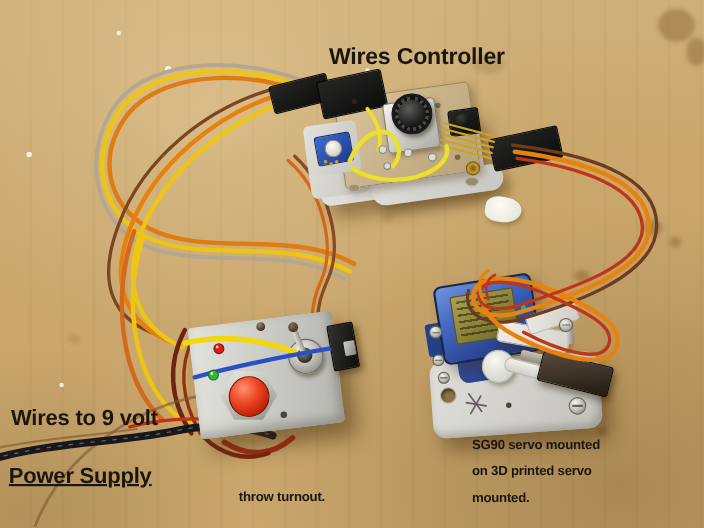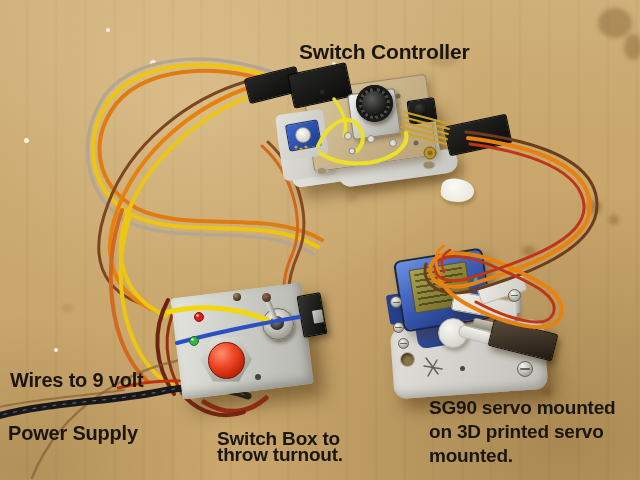--- a/index.html
+++ b/index.html
@@ -19,21 +19,21 @@
 
   
   .stain{position:absolute;border-radius:50%;filter:blur(2px);background:rgba(110,75,30,.35);}
   .stain.light{background:rgba(120,85,40,.18);}
   .speck{position:absolute;border-radius:50%;background:rgba(255,252,242,.85);filter:blur(.5px);}
 
   
   .lbl{position:absolute;color:#1b1510;font-weight:700;letter-spacing:-.2px;white-space:nowrap;}
   .lbl.big{font-size:21px;}
   .lbl.med{font-size:20px;}
-  .lbl.sm{font-size:19px;}
+  .lbl.sm{font-size:12px;}
 
   
   .blackblock{position:absolute;background:linear-gradient(160deg,#262624,#0c0c0a);border-radius:3px;border:1px solid #050505;}
   .screw{position:absolute;border-radius:50%;background:radial-gradient(circle at 35% 30%,#f4f4ee,#b9b9b1 55%,#7e7e76);border:1px solid #63635c;}
   .screw:after{content:"";position:absolute;left:15%;top:46%;width:70%;height:8%;background:rgba(40,40,36,.65);border-radius:1px;}
 
   
   .ctl-bracket{left:288px;top:108px;width:150px;height:70px;transform:rotate(-8deg);background:linear-gradient(120deg,#e4e3de,#cfcec9);border-radius:8px;box-shadow:8px 12px 16px rgba(70,45,12,.45);}
   .ctl-bracket-tab{left:338px;top:156px;width:120px;height:24px;transform:rotate(-8deg);background:linear-gradient(120deg,#dededa,#c8c8c2);border-radius:12px;box-shadow:5px 8px 10px rgba(70,45,12,.35);}
   .ctl-bracket-foot{left:280px;top:124px;width:54px;height:54px;transform:rotate(-8deg);background:linear-gradient(120deg,#e0dfda,#c9c8c3);border-radius:6px;}
@@ -246,22 +246,21 @@
       <circle cx="192.5" cy="339.5" r="1.3" fill="rgba(230,255,230,.9)"></circle>
 
       <g stroke="#6a5a6a" stroke-width="1.5">
         <path d="M 426,358 L 438,374"></path>
           <path d="M 437,360 L 428,376"></path>
           <path d="M 424,366 L 442,369"></path>
       </g>
     </g>
   </svg>
 
-  <div class="lbl big" style="left:299px;top:40px;">Switch Controller</div>
+  <div class="lbl big" style="left:299px;top:40px;">Wires Controller</div>
   <div class="lbl med" style="left:10px;top:369px;">Wires to 9 volt</div>
-  <div class="lbl med" style="left:8px;top:422px;">Power Supply</div>
-  <div class="lbl sm" style="left:217px;top:428px;">Switch Box to</div>
+  <div class="lbl med" style="left:8px;top:422px;text-decoration:underline;">Power Supply</div>
   <div class="lbl sm" style="left:217px;top:444px;">throw turnout.</div>
   <div class="lbl sm" style="left:429px;top:397px;">SG90 servo mounted</div>
   <div class="lbl sm" style="left:429px;top:421px;">on 3D printed servo</div>
   <div class="lbl sm" style="left:429px;top:445px;">mounted.</div>
 
 </div>
 
 </body></html>

